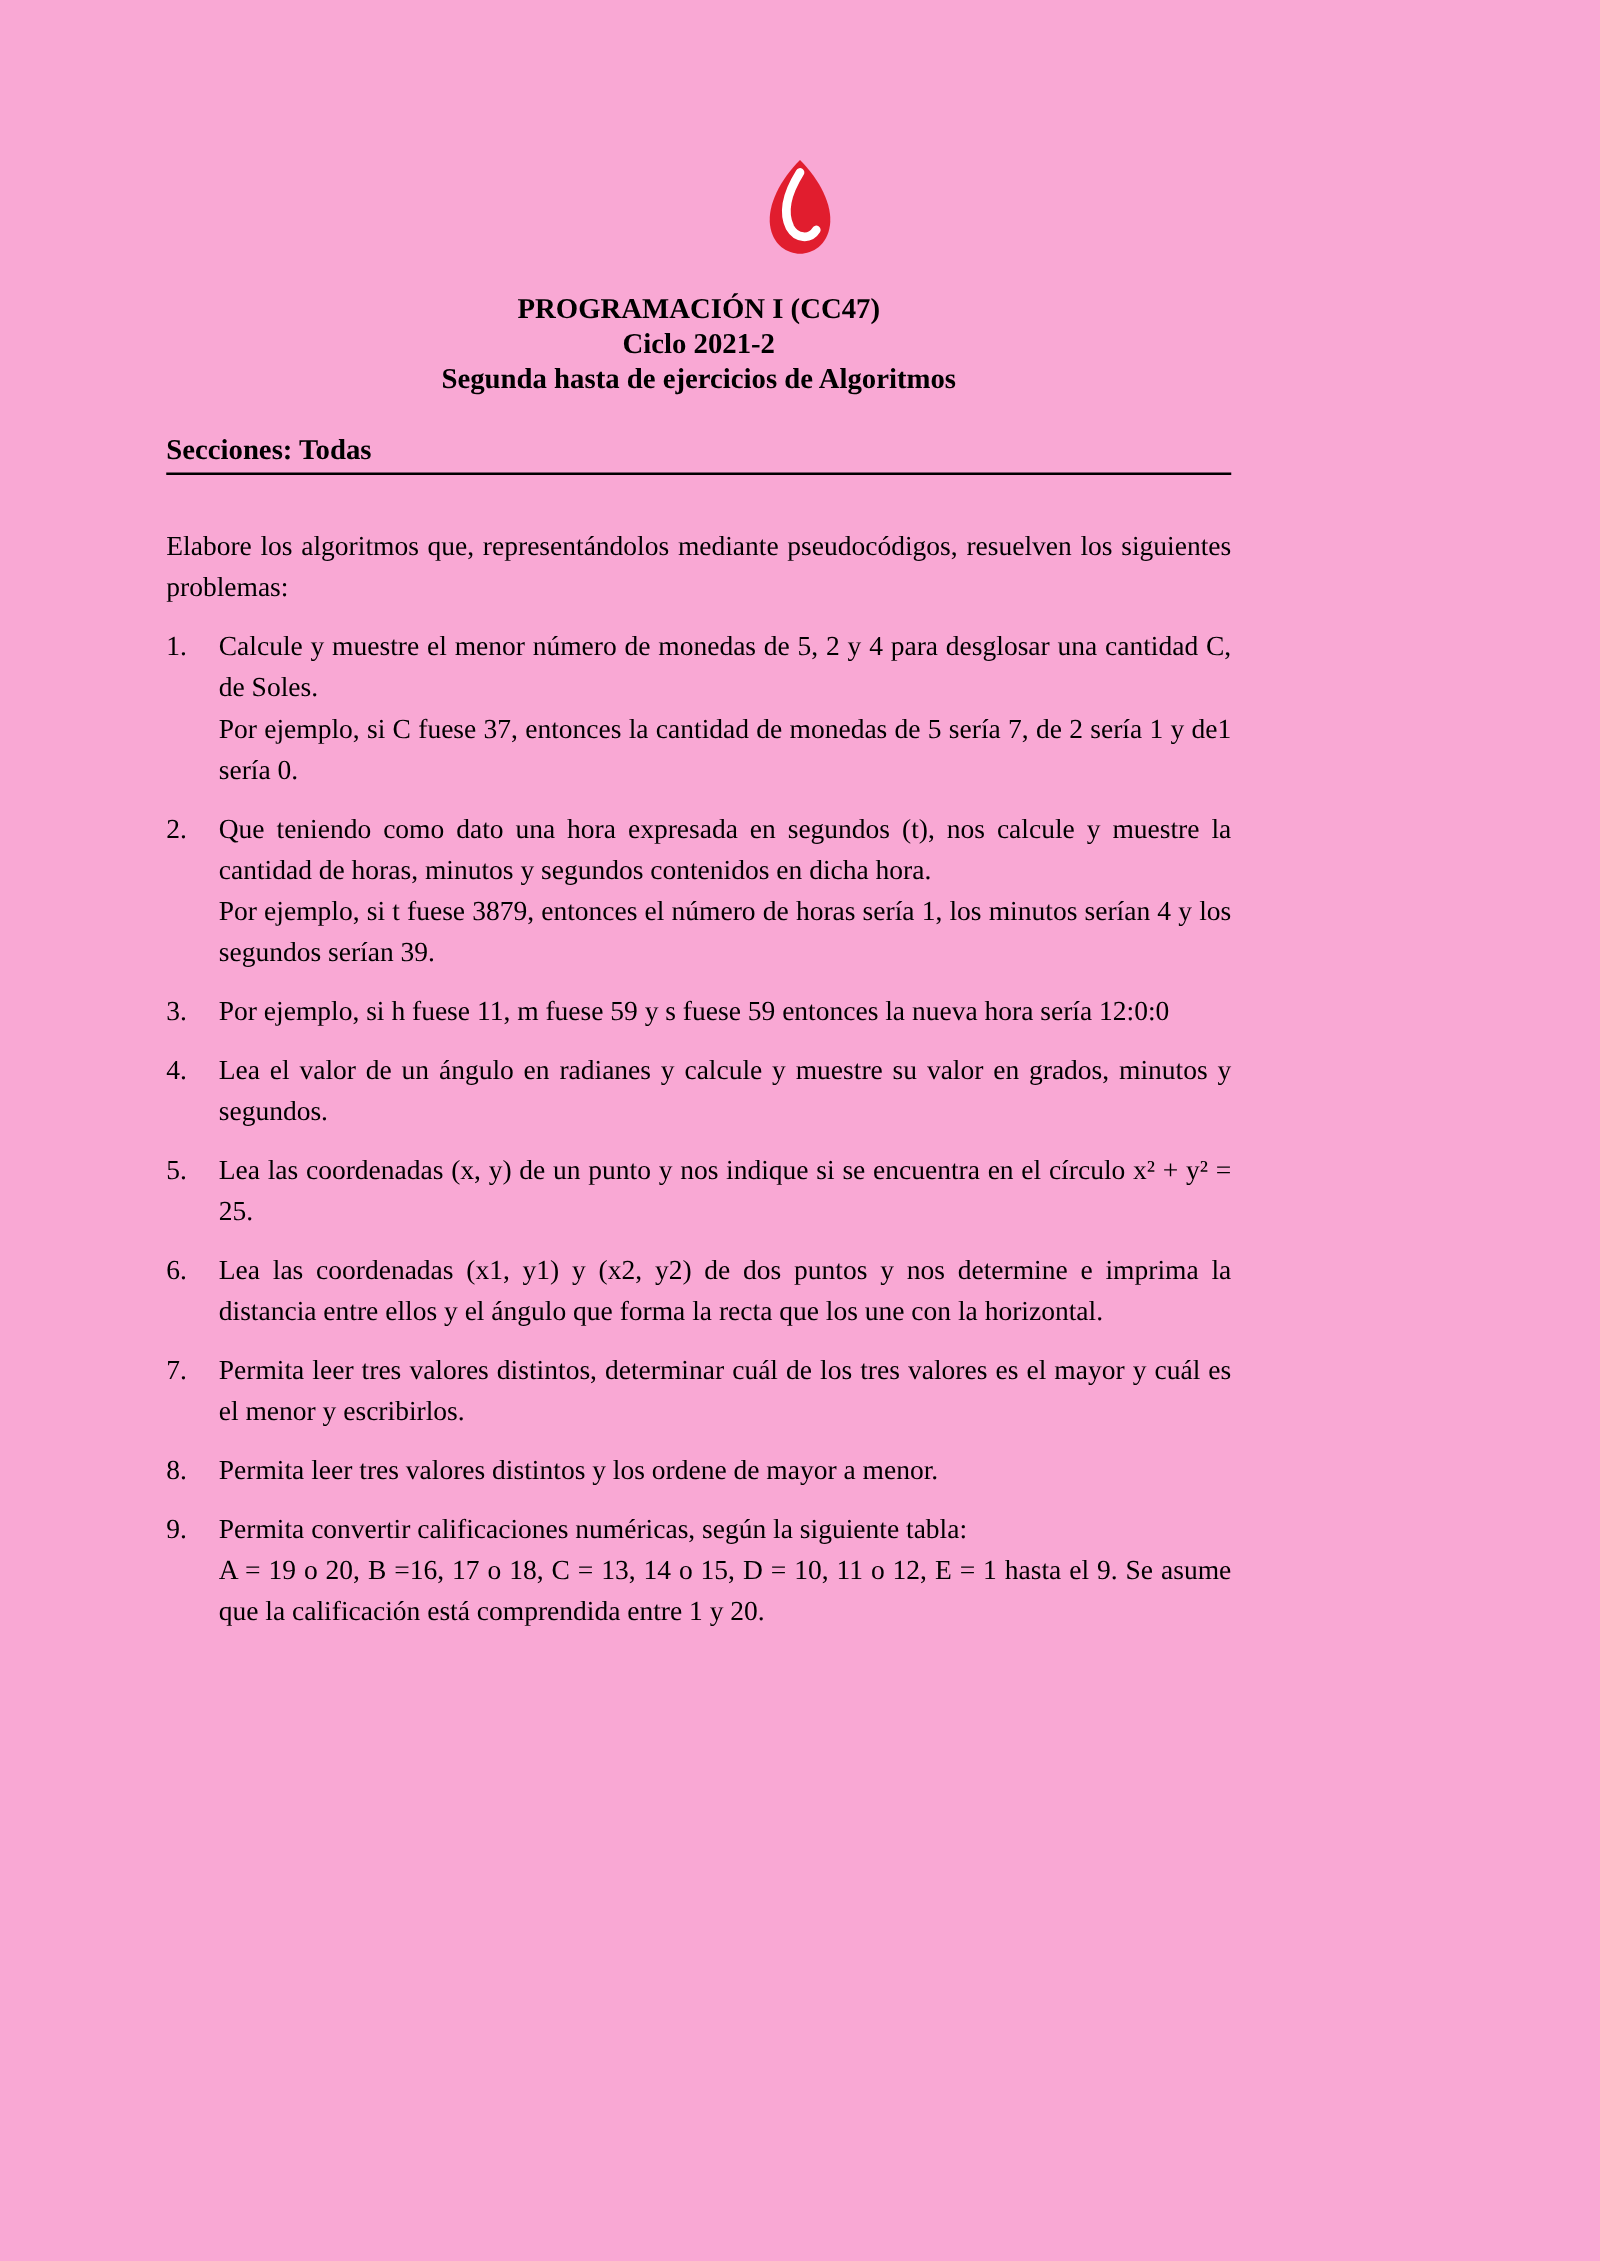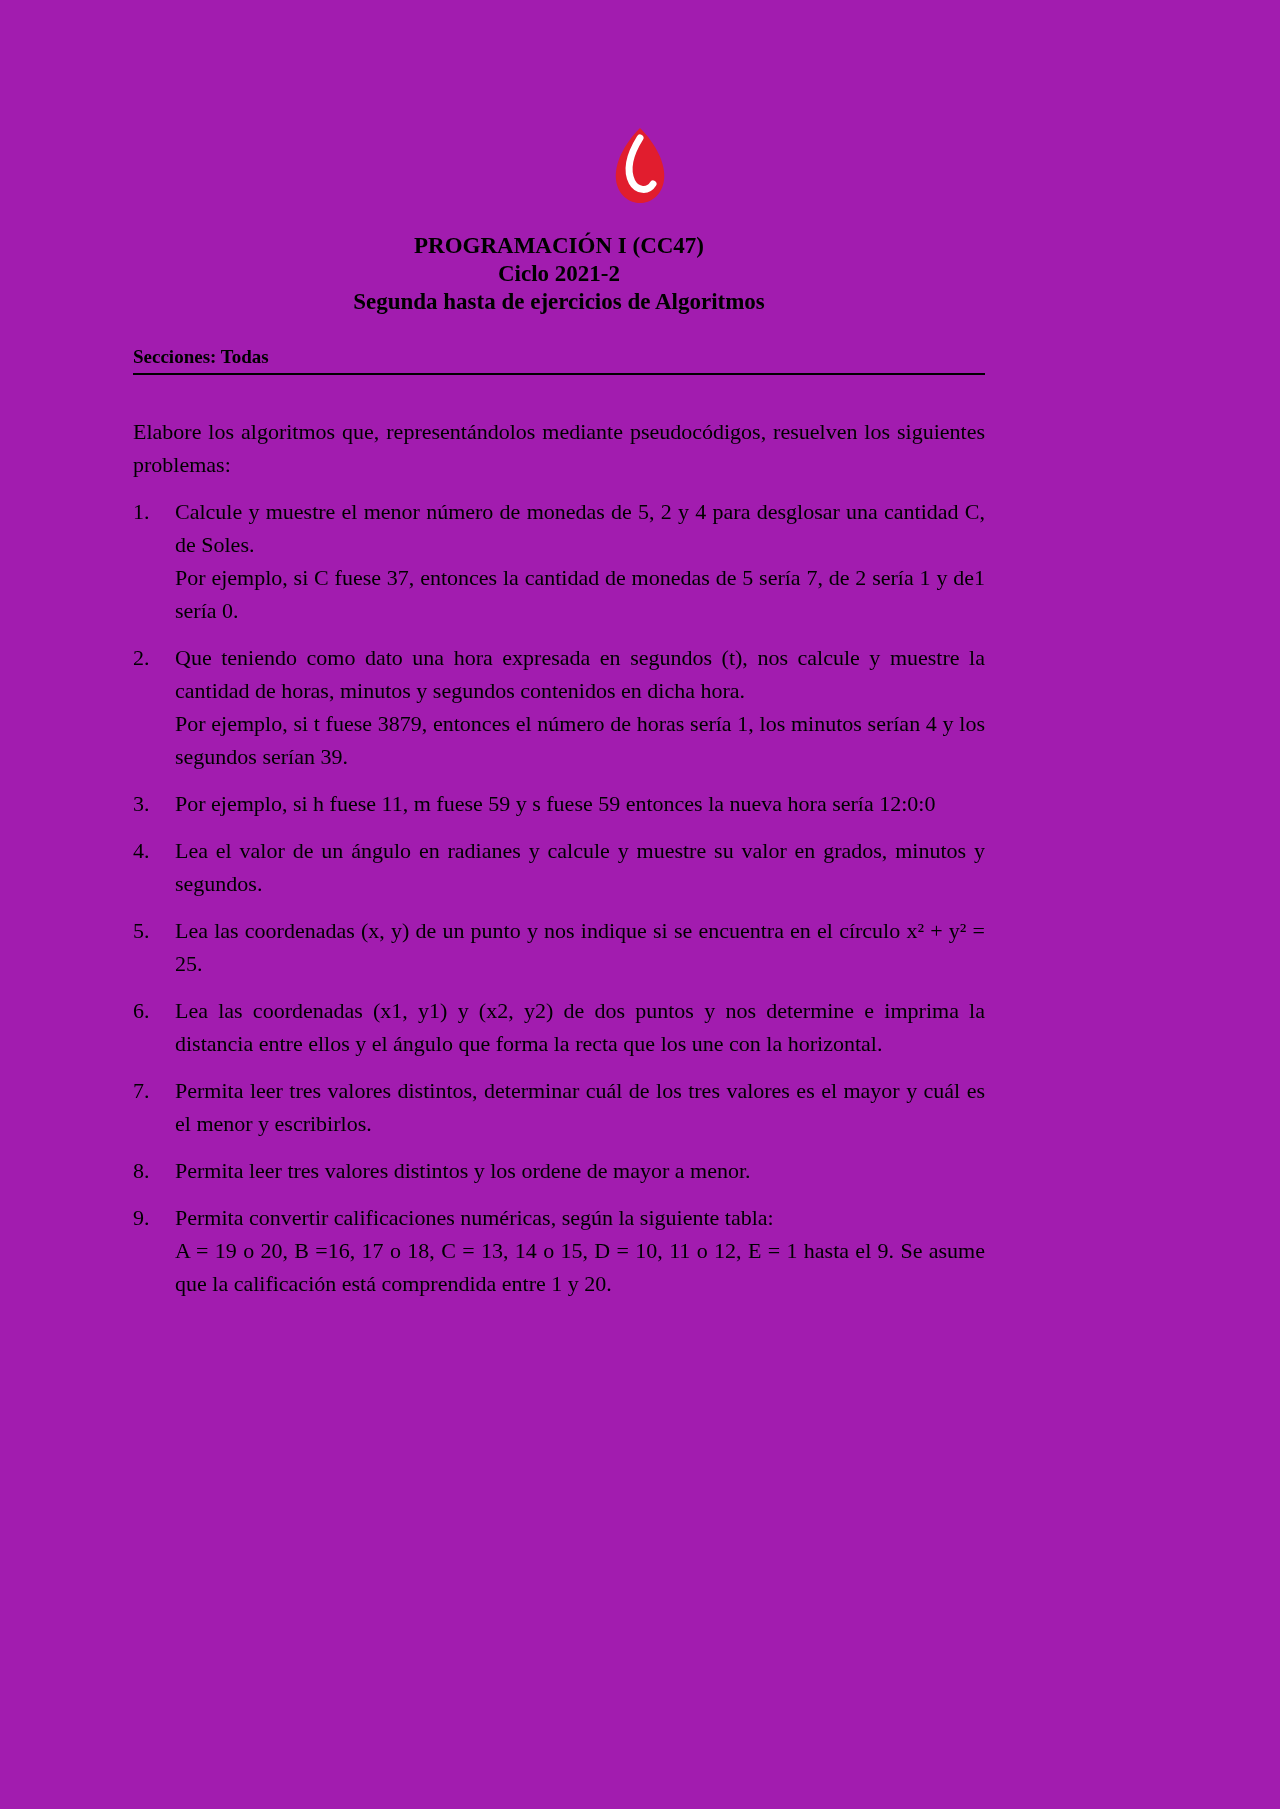--- a/index.html
+++ b/index.html
@@ -7,21 +7,21 @@
     padding: 0;
     background: #ffffff;
     width: 1280px;
     height: 1809px;
     overflow: hidden;
   }
   .page {
     position: relative;
     width: 1280px;
     height: 1809px;
-    background: #a21caf;
+    background: #f9a8d4;
     color: #000000;
     font-family: "Liberation Serif", "DejaVu Serif", serif;
   }
   .logo-wrap {
     padding-top: 126px;
     text-align: center;
   }
   .logo-wrap svg {
     display: inline-block;
   }
@@ -36,21 +36,21 @@
     font-size: 23px;
     line-height: 28px;
   }
   .sections-row {
     margin-top: 30px;
     border-bottom: 2px solid #000000;
     padding-bottom: 5px;
   }
   .sections-label {
     font-weight: bold;
-    font-size: 19px;
+    font-size: 23px;
   }
   .intro {
     margin: 40px 0 0 0;
     font-size: 22px;
     line-height: 33px;
     text-align: justify;
   }
   .item {
     display: grid;
     grid-template-columns: 42px 1fr;

